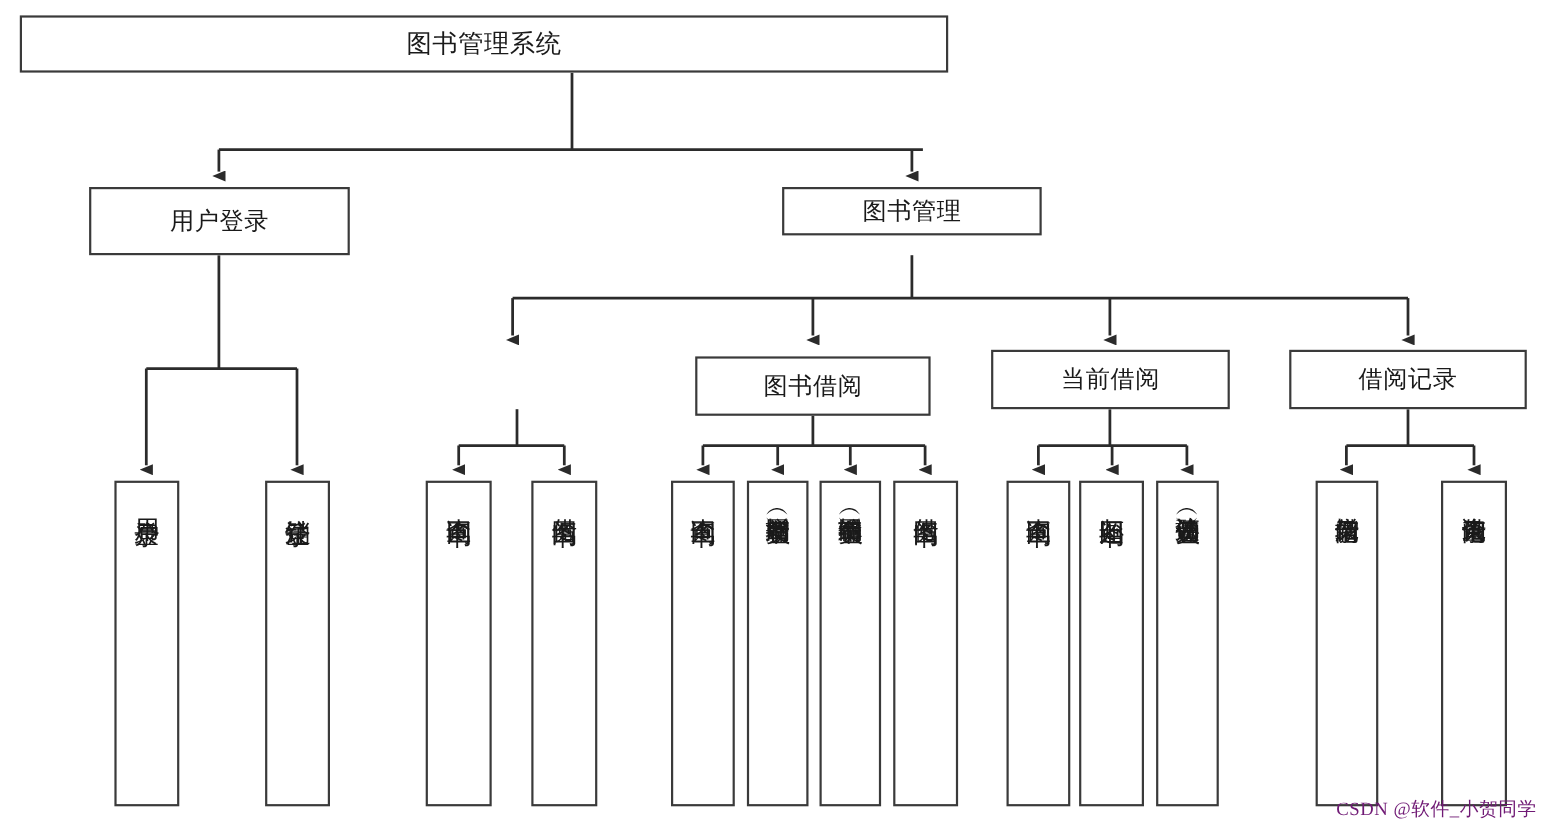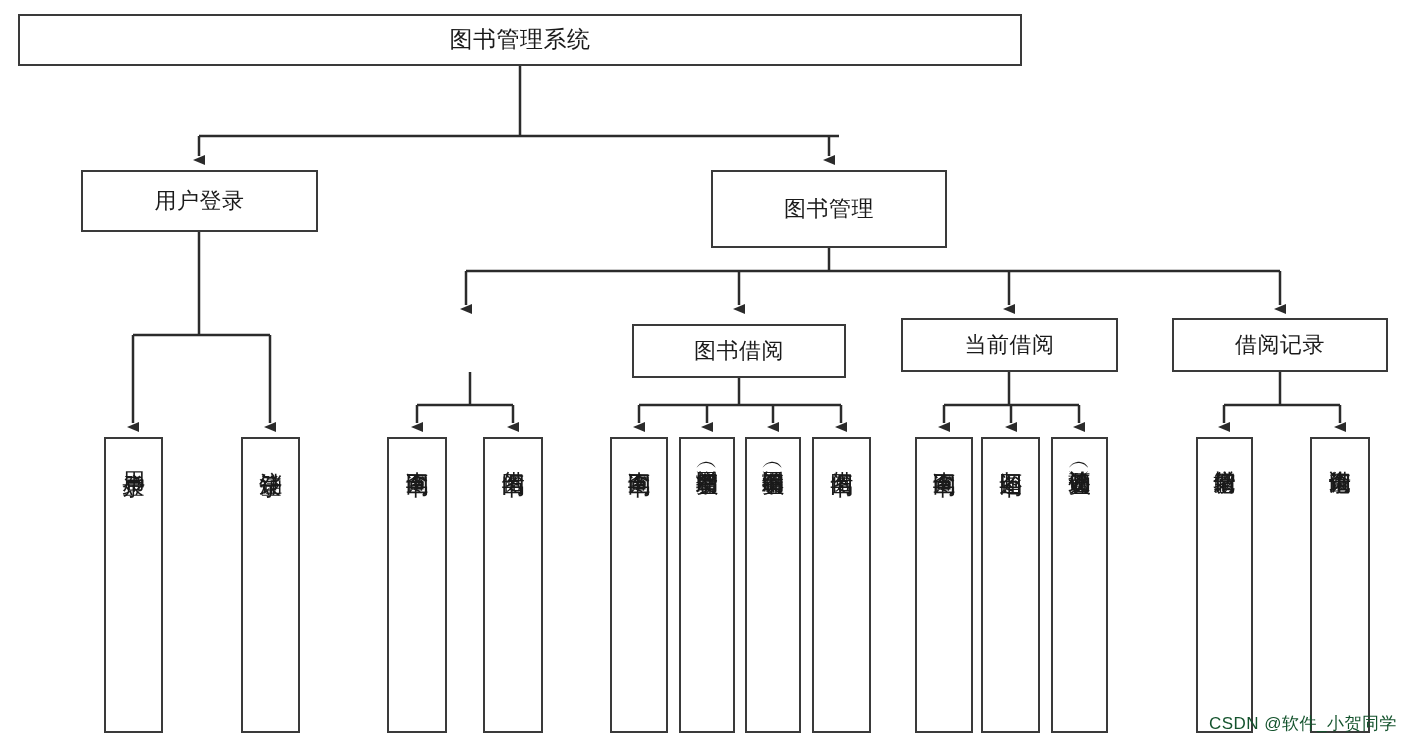--- a/index.html
+++ b/index.html
@@ -62,26 +62,27 @@
     letter-spacing: 1.5px;
     white-space: nowrap;
   }
   .node.vertical.tall-text .node-label {
     font-size: 22px;
     letter-spacing: 0.5px;
   }
   .watermark {
     position: absolute;
     right: 8px;
-    bottom: 12px;
+    bottom: 0;
     font-size: 17px;
-    color: #14532d;
+    color: #701a75;
     letter-spacing: 0.5px;
     z-index: 5;
     white-space: nowrap;
+    font-family: Liberation Serif, serif;
   }
 </style>
 </head>
 <body>
 
 <div id="diagram-canvas">
 
   <svg class="connectors" viewBox="0 0 1405 747" xmlns="http://www.w3.org/2000/svg">
     <defs>
       <marker id="arrow" markerWidth="10" markerHeight="12" refX="1" refY="6" orient="auto" markerUnits="userSpaceOnUse">
@@ -125,28 +126,28 @@
       <path d="M1011,405 L1011,423" marker-end="url(#arrow)"></path>
       <path d="M1079,405 L1079,423" marker-end="url(#arrow)"></path>
 
       <path d="M1280,372 L1280,405"></path>
       <path d="M1224,405 L1340,405"></path>
       <path d="M1224,405 L1224,423" marker-end="url(#arrow)"></path>
       <path d="M1340,405 L1340,423" marker-end="url(#arrow)"></path>
     </g>
   </svg>
 
-  <div class="node horizontal root" style="left:18px; top:14px; width:1004px; height:52px;">
+  <div class="node horizontal root" style="left:18px; top:14px; width:844px; height:52px;">
     <span class="node-label">图书管理系统</span>
   </div>
 
   <div class="node horizontal" style="left:81px; top:170px; width:237px; height:62px;">
     <span class="node-label">用户登录</span>
   </div>
-  <div class="node horizontal" style="left:711px; top:170px; width:236px; height:78px;">
+  <div class="node horizontal" style="left:711px; top:170px; width:236px; height:44px;">
     <span class="node-label">图书管理</span>
   </div>
 
   <div class="node horizontal" style="left:632px; top:324px; width:214px; height:54px;">
     <span class="node-label">图书借阅</span>
   </div>
   <div class="node horizontal" style="left:901px; top:318px; width:217px; height:54px;">
     <span class="node-label">当前借阅</span>
   </div>
   <div class="node horizontal" style="left:1172px; top:318px; width:216px; height:54px;">

